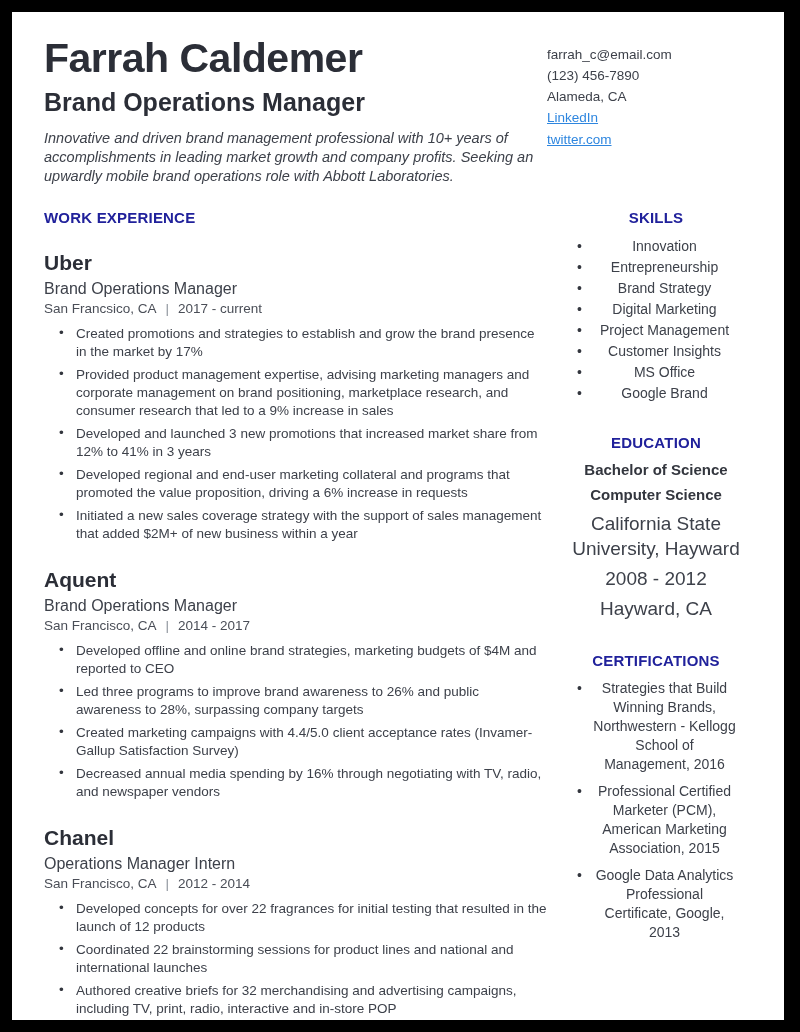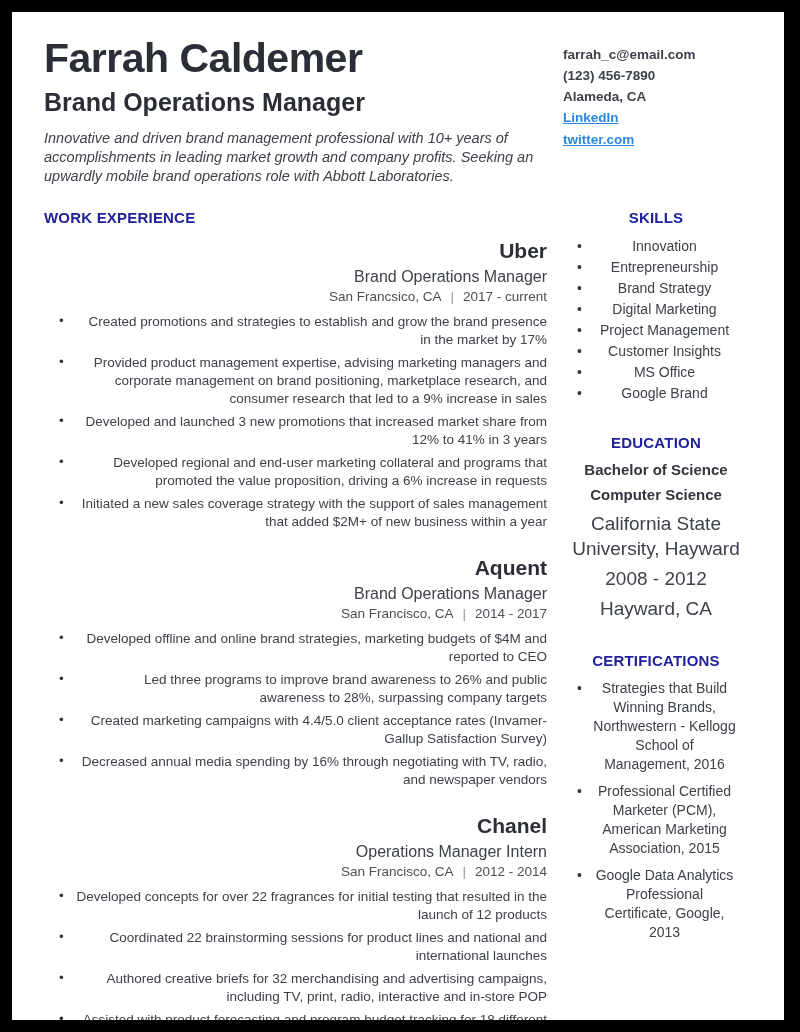--- a/index.html
+++ b/index.html
@@ -15,32 +15,32 @@
   .page{background:#ffffff;width:100%;height:100%;padding:26px 42px 24px 32px;overflow:hidden;}
 
   
   .top{display:flex;justify-content:space-between;}
   .head-left{width:503px;flex:none;}
   h1.name{font-size:41px;font-weight:bold;color:var(--heading);margin:0 0 9px;line-height:1.02;letter-spacing:-0.5px;}
   h2.jobtitle{font-size:25px;font-weight:bold;color:var(--heading);margin:0 0 14px;line-height:1.05;}
   p.summary{font-style:italic;font-size:14.5px;line-height:1.3;color:var(--text);margin:0;}
 
   .contact{width:196px;flex:none;font-size:13.5px;line-height:1.48;color:var(--text);padding-top:7px;}
-  .contact .cline{margin:0 16px 1px;font-weight:bold;}
+  .contact .cline{margin:0 0 1px;}
   .contact a{color:var(--link);text-decoration:underline;display:inline-block;margin:0 0 1px;cursor:pointer;}
 
   
   .columns{display:flex;gap:23px;margin-top:23px;}
   .left{width:503px;flex:none;}
   .right{flex:1;min-width:0;}
 
   h3.sec{font-size:15px;font-weight:bold;color:var(--accent);margin:0;letter-spacing:0.2px;}
 
   
-  .job{margin-top:13px;margin-bottom:25px;text-align:right;}
+  .job{margin-top:25px;margin-bottom:25px;}
   .job:last-child{margin-bottom:0;}
   h4.company{font-size:21px;font-weight:bold;color:var(--heading);margin:0 0 5px;line-height:1.1;}
   .role{font-size:16px;color:var(--text);margin:0 0 3px;line-height:1.2;}
   .meta{font-size:13.5px;color:#4a4e57;line-height:1.2;}
   .meta .pipe{margin:0 9px;color:#8b9099;}
   ul.bullets{list-style:none;margin:8px 0 0;padding:0;}
   ul.bullets li{position:relative;font-size:13.5px;line-height:1.33;color:var(--text);padding-left:17px;margin:0 0 5px 15px;}
   ul.bullets li::before{content:"\2022";position:absolute;left:0;top:-1px;color:#33363e;}
 
   

